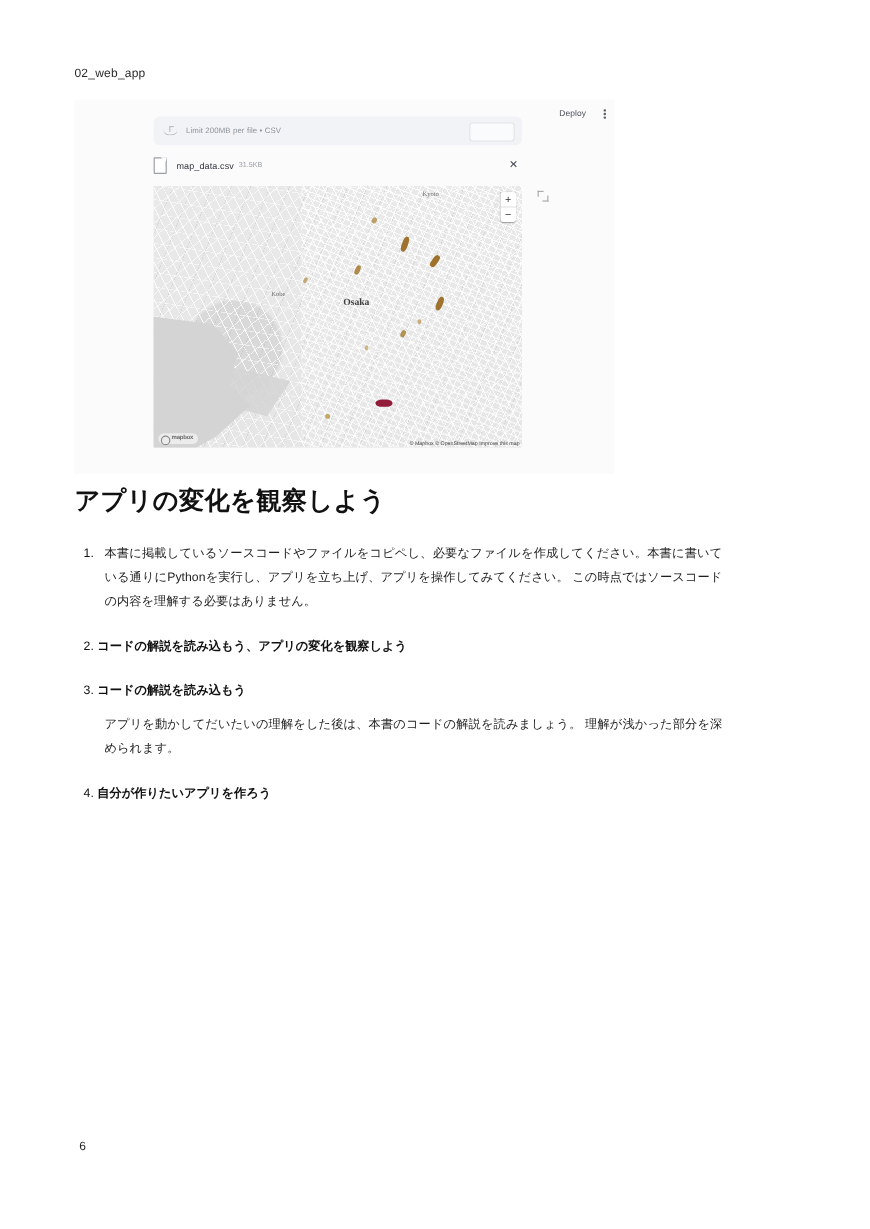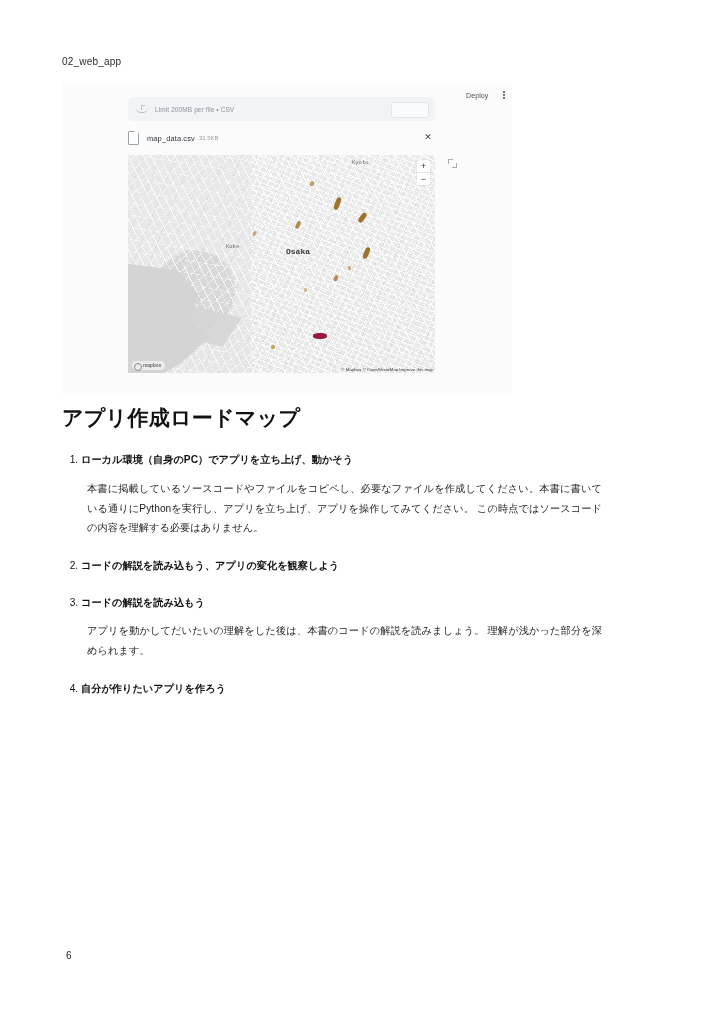--- a/index.html
+++ b/index.html
@@ -232,21 +232,21 @@
     left: 40%;
     top: 0;
     right: 0;
     bottom: 0;
     background-image:
       repeating-linear-gradient(22deg, rgba(255,255,255,.9) 0 .8px, rgba(255,255,255,0) .8px 5px),
       repeating-linear-gradient(-67deg, rgba(255,255,255,.8) 0 .7px, rgba(255,255,255,0) .7px 6px);
   }
   .city-label {
     position: absolute;
-    font-family: Liberation Mono, monospace;
+    font-family: Liberation Serif, serif;
     color: #4d4d4d;
     white-space: nowrap;
   }
   .lbl-osaka { left: 158px; top: 92px; font-size: 8px; font-weight: bold; color: #3b3b3b; }
   .lbl-kyoto { left: 224px; top: 4px;  font-size: 5.5px; color: #6c6c6c; }
   .lbl-kobe  { left: 98px;  top: 88px; font-size: 5.5px; color: #6c6c6c; }
 
   .marker {
     position: absolute;
     border-radius: 40%;
@@ -438,23 +438,23 @@
       <div class="attr">© Mapbox © OpenStreetMap Improve this map</div>
     </div>
 
     <div class="fullscreen-icon">
       <span class="fs-tl"></span>
         <span class="fs-br"></span>
     </div>
   </div>
 
   <div class="content">
-    <h1 class="title">アプリ作成ロードマップ</h1>
+    <h1 class="title">アプリの変化を観察しよう</h1>
     <ol class="roadmap" id="roadmap-list">
-        <li><span>ローカル環境（自身のPC）でアプリを立ち上げ、動かそう</span><div class="step-body">本書に掲載しているソースコードやファイルをコピペし、必要なファイルを作成してください。本書に書いている通りにPythonを実行し、アプリを立ち上げ、アプリを操作してみてください。 この時点ではソースコードの内容を理解する必要はありません。</div></li>
+        <li><div class="step-body">本書に掲載しているソースコードやファイルをコピペし、必要なファイルを作成してください。本書に書いている通りにPythonを実行し、アプリを立ち上げ、アプリを操作してみてください。 この時点ではソースコードの内容を理解する必要はありません。</div></li>
         <li><span>コードの解説を読み込もう、アプリの変化を観察しよう</span></li>
         <li><span>コードの解説を読み込もう</span><div class="step-body">アプリを動かしてだいたいの理解をした後は、本書のコードの解説を読みましょう。 理解が浅かった部分を深められます。</div></li>
         <li><span>自分が作りたいアプリを作ろう</span></li>
       </ol>
   </div>
 
   <div class="page-number">6</div>
 </div>
 
 </body></html>

